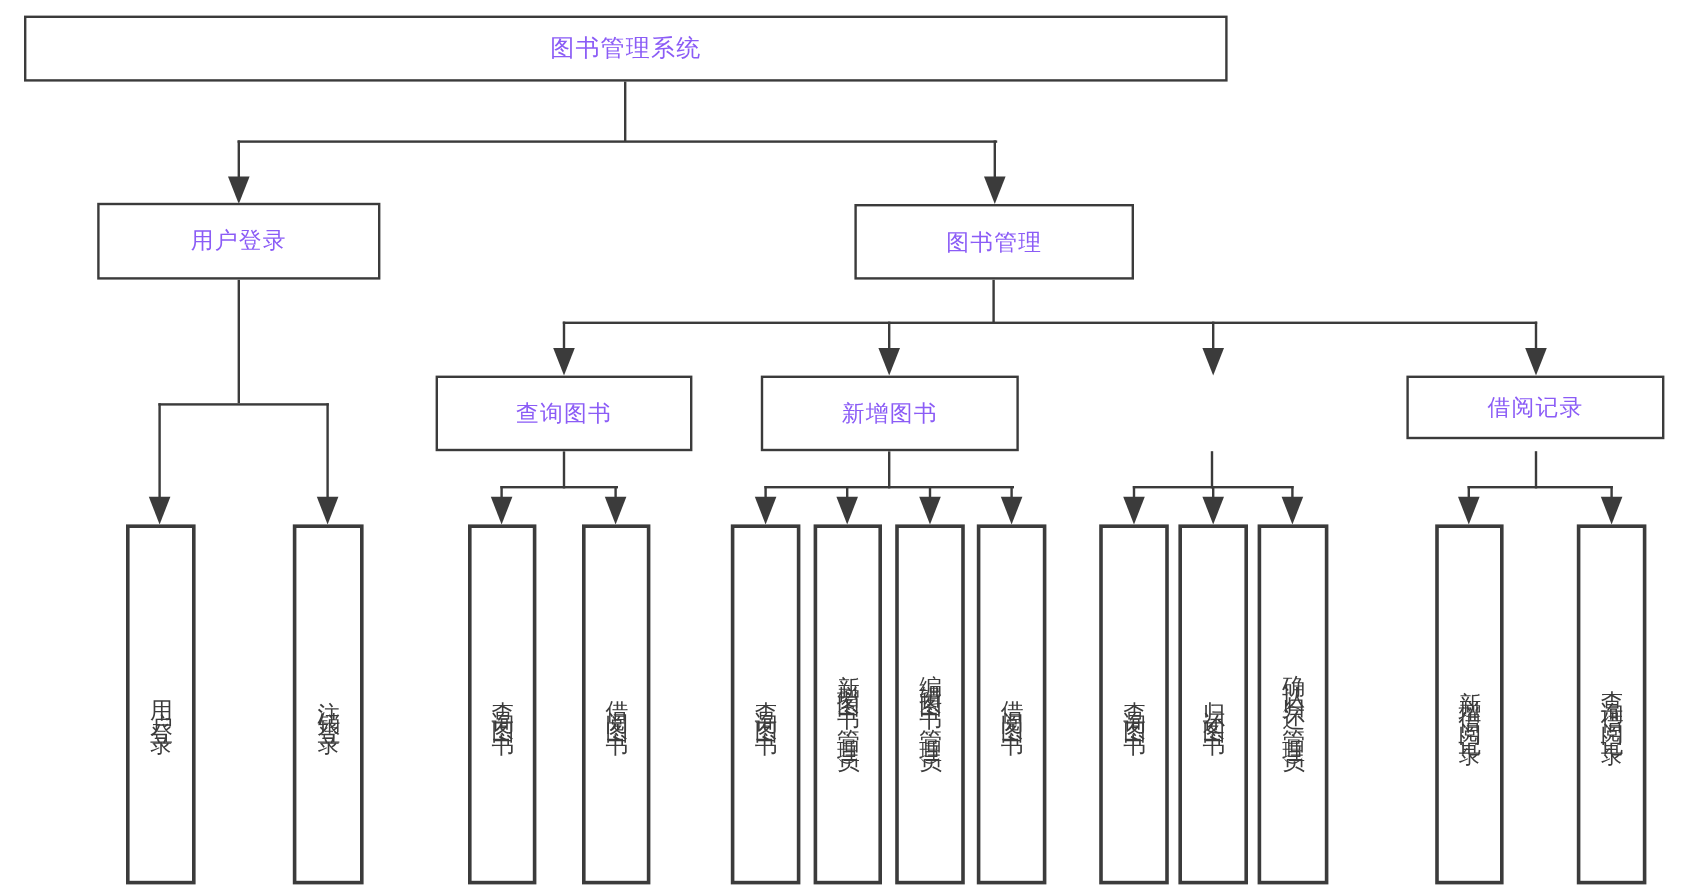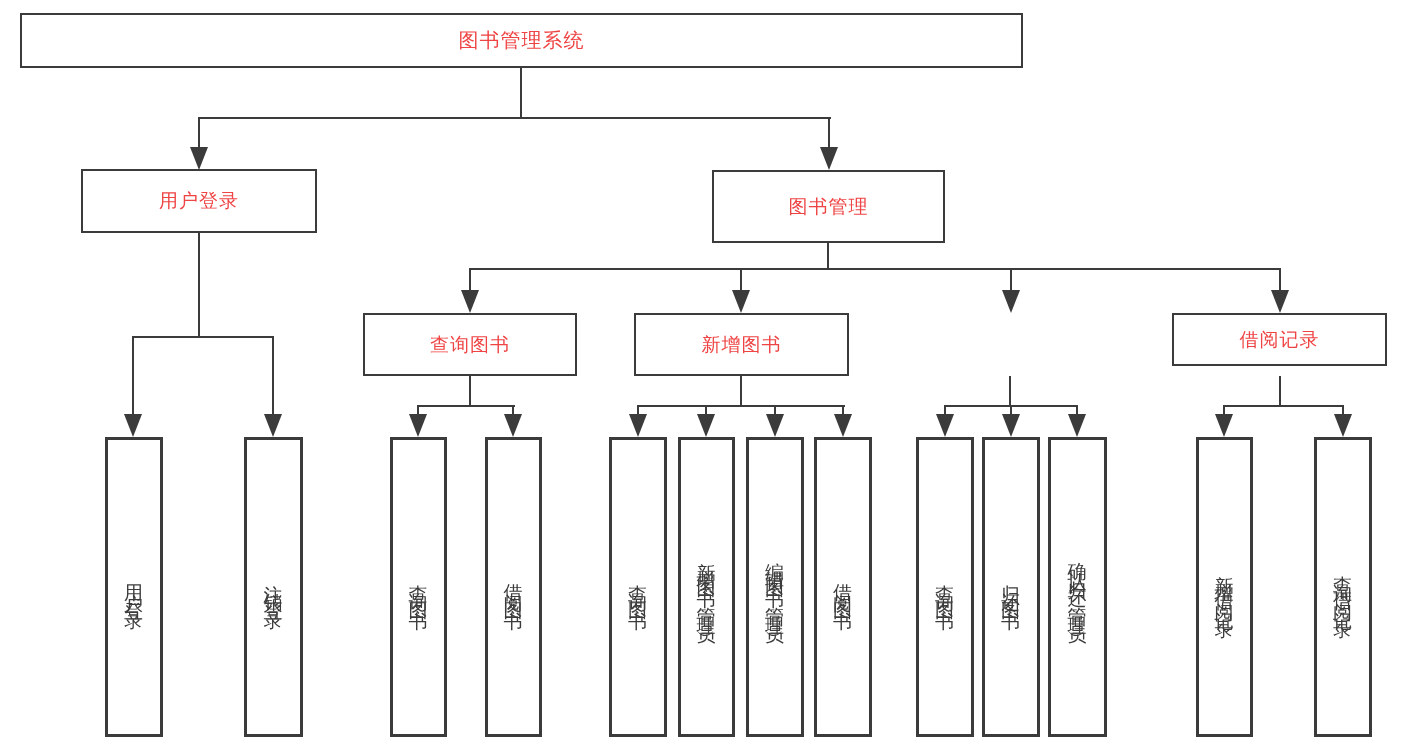--- a/index.html
+++ b/index.html
@@ -3,21 +3,21 @@
 <meta charset="utf-8">
 <style>
   * { margin:0; padding:0; box-sizing:border-box; }
   html,body { background:#ffffff; }
   body { font-family:"Liberation Sans","DejaVu Sans",sans-serif; }
   .stage { position:relative; width:1405px; height:747px; background:#ffffff; overflow:hidden; }
 
   .node {
     position:absolute; background:#ffffff; border:2px solid #3b3b3b;
     display:flex; align-items:center; justify-content:center;
-    color:#ef4444; font-size:19px; letter-spacing:1px; z-index:2;
+    color:#8b5cf6; font-size:19px; letter-spacing:1px; z-index:2;
   }
   .vnode {
     position:absolute; background:#ffffff; border:3px solid #3b3b3b;
     display:flex; align-items:center; justify-content:center;
     color:#3b3b3b; z-index:2;
   }
   .vtext {
     writing-mode:vertical-lr; text-orientation:mixed;
     font-size:19px; letter-spacing:9px; line-height:1;
     color:#3b3b3b; white-space:nowrap;
@@ -98,21 +98,21 @@
   <div class="arrow" style="left:1215px; top:414px;"></div>
   <div class="arrow" style="left:1334px; top:414px;"></div>
 
   <div class="node" style="left:20px; top:13px; width:1003px; height:55px; font-size:20px;">
     <span>图书管理系统</span>
   </div>
 
   <div class="node" style="left:81px; top:169px; width:236px; height:64px;">
     <span>用户登录</span>
   </div>
-  <div class="node" style="left:712px; top:170px; width:233px; height:73px;">
+  <div class="node" style="left:712px; top:170px; width:233px; height:63px;">
     <span>图书管理</span>
   </div>
 
   <div class="node" style="left:363px; top:313px; width:214px; height:63px;">
     <span>查询图书</span>
   </div>
   <div class="node" style="left:634px; top:313px; width:215px; height:63px;">
     <span>新增图书</span>
   </div>
   <div class="node" style="left:1172px; top:313px; width:215px; height:53px;">

